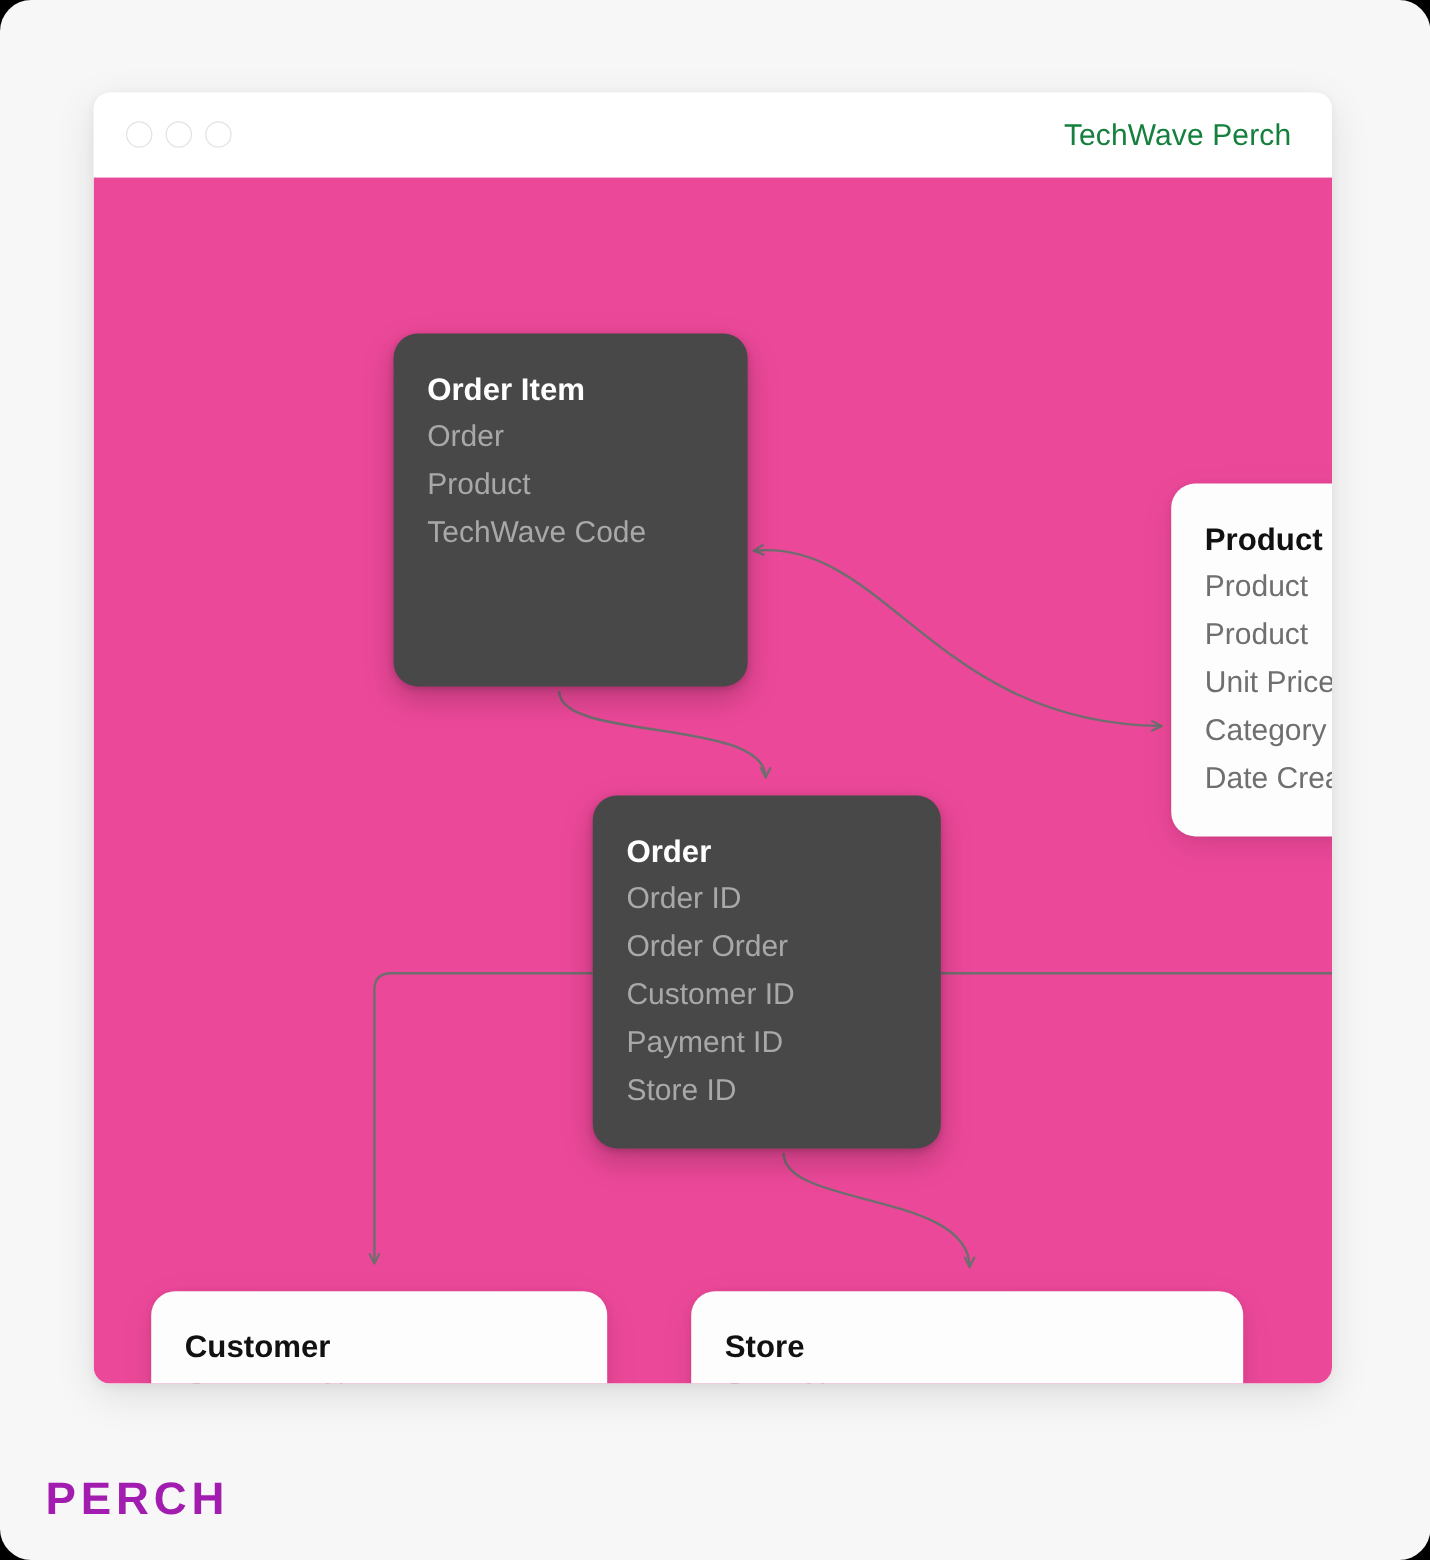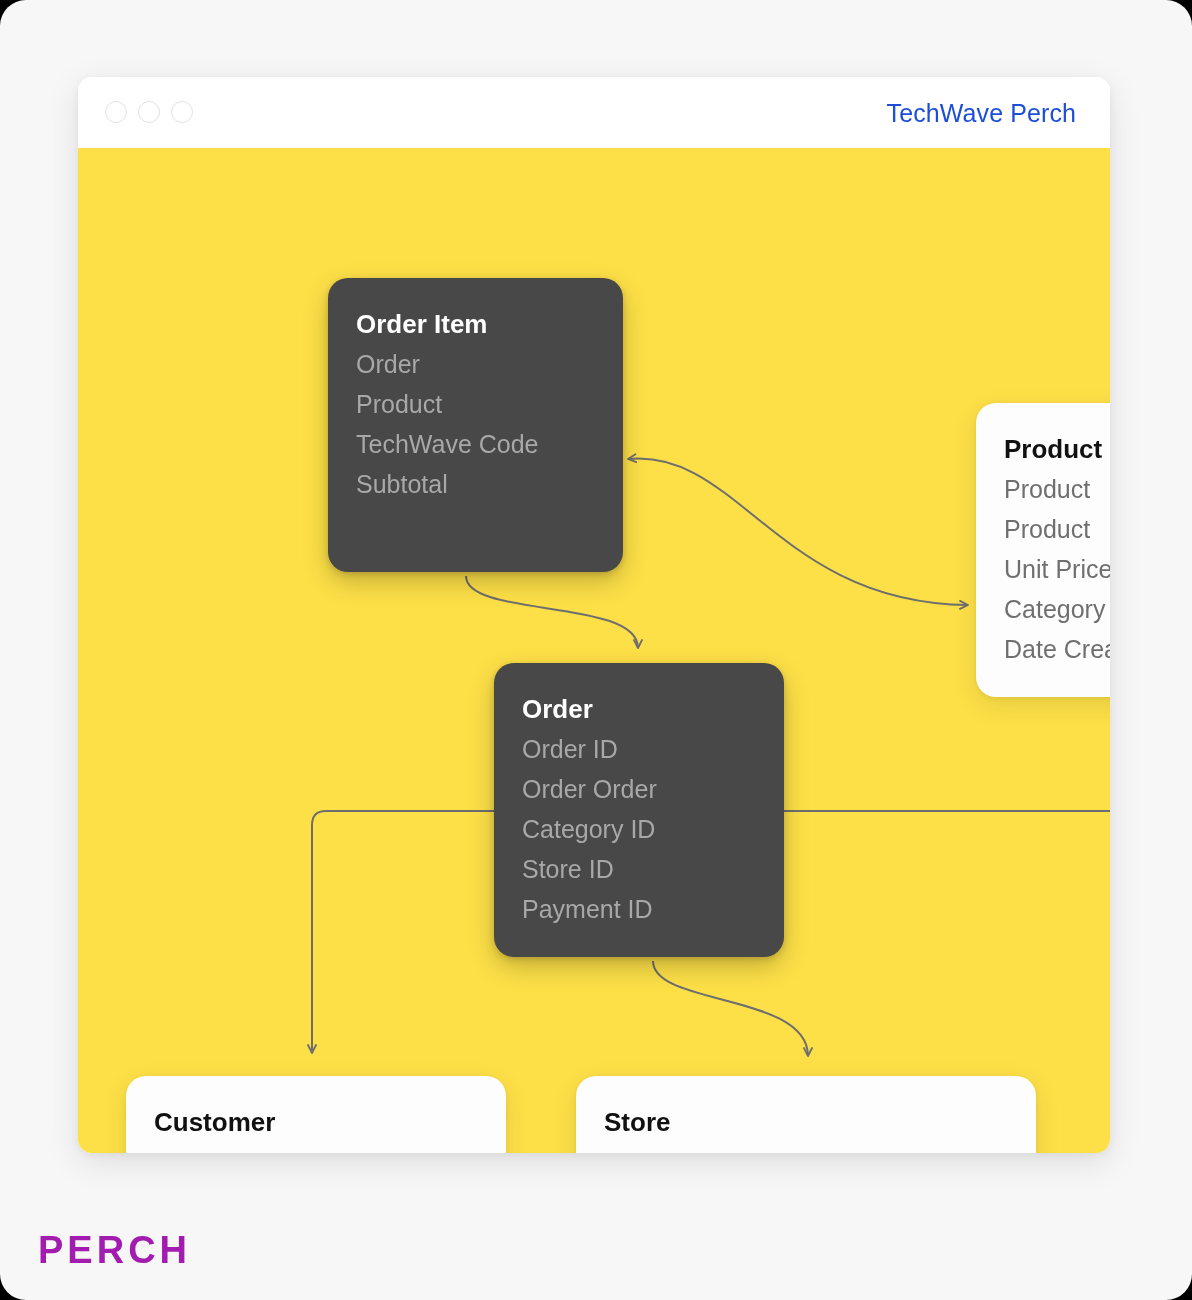--- a/index.html
+++ b/index.html
@@ -59,32 +59,32 @@
     border-radius: 50%;
     border: 1.6px solid #e2e2e2;
     background: transparent;
     box-sizing: border-box;
   }
   .win-title {
     position: absolute;
     right: 34px;
     top: 22px;
     font-size: 25px;
-    color: #1d4ed8;
+    color: #15803d;
     letter-spacing: 0.1px;
   }
 
   
   .canvas {
     position: absolute;
     left: 0;
     top: 71px;
     width: 1032px;
     height: 1005px;
-    background: #fde047;
+    background: #ec4899;
     overflow: hidden;
   }
   .edges {
     position: absolute;
     left: 0; top: 0;
     width: 1032px;
     height: 1005px;
   }
 
   
@@ -174,39 +174,38 @@
         <path d="M 575,813 C 575,858 730,845 730,908" fill="none" stroke="#6e6e6e" stroke-width="2" marker-end="url(#ah)"></path>
 
         <path d="M 706,663 L 1032,663" fill="none" stroke="#6e6e6e" stroke-width="2"></path>
       </svg>
 
       <div class="card dark" id="card-order-item">
         <div class="card-title">Order Item</div>
         <div class="card-field">Order</div>
         <div class="card-field">Product</div>
         <div class="card-field">TechWave Code</div>
-        <div class="card-field">Subtotal</div>
       </div>
 
       <div class="card light" id="card-product">
         <div class="card-title">Product</div>
         <div class="card-field">Product</div>
         <div class="card-field">Product</div>
         <div class="card-field">Unit Price</div>
         <div class="card-field">Category</div>
         <div class="card-field">Date Created</div>
       </div>
 
       <div class="card dark" id="card-order">
         <div class="card-title">Order</div>
         <div class="card-field">Order ID</div>
         <div class="card-field">Order Order</div>
-        <div class="card-field">Category ID</div>
+        <div class="card-field">Customer ID</div>
+        <div class="card-field">Payment ID</div>
         <div class="card-field">Store ID</div>
-        <div class="card-field">Payment ID</div>
       </div>
 
       <div class="card light" id="card-customer">
         <div class="card-title">Customer</div>
         <div class="card-field">Customer Name</div>
 
       </div>
 
       <div class="card light" id="card-store">
         <div class="card-title">Store</div>

